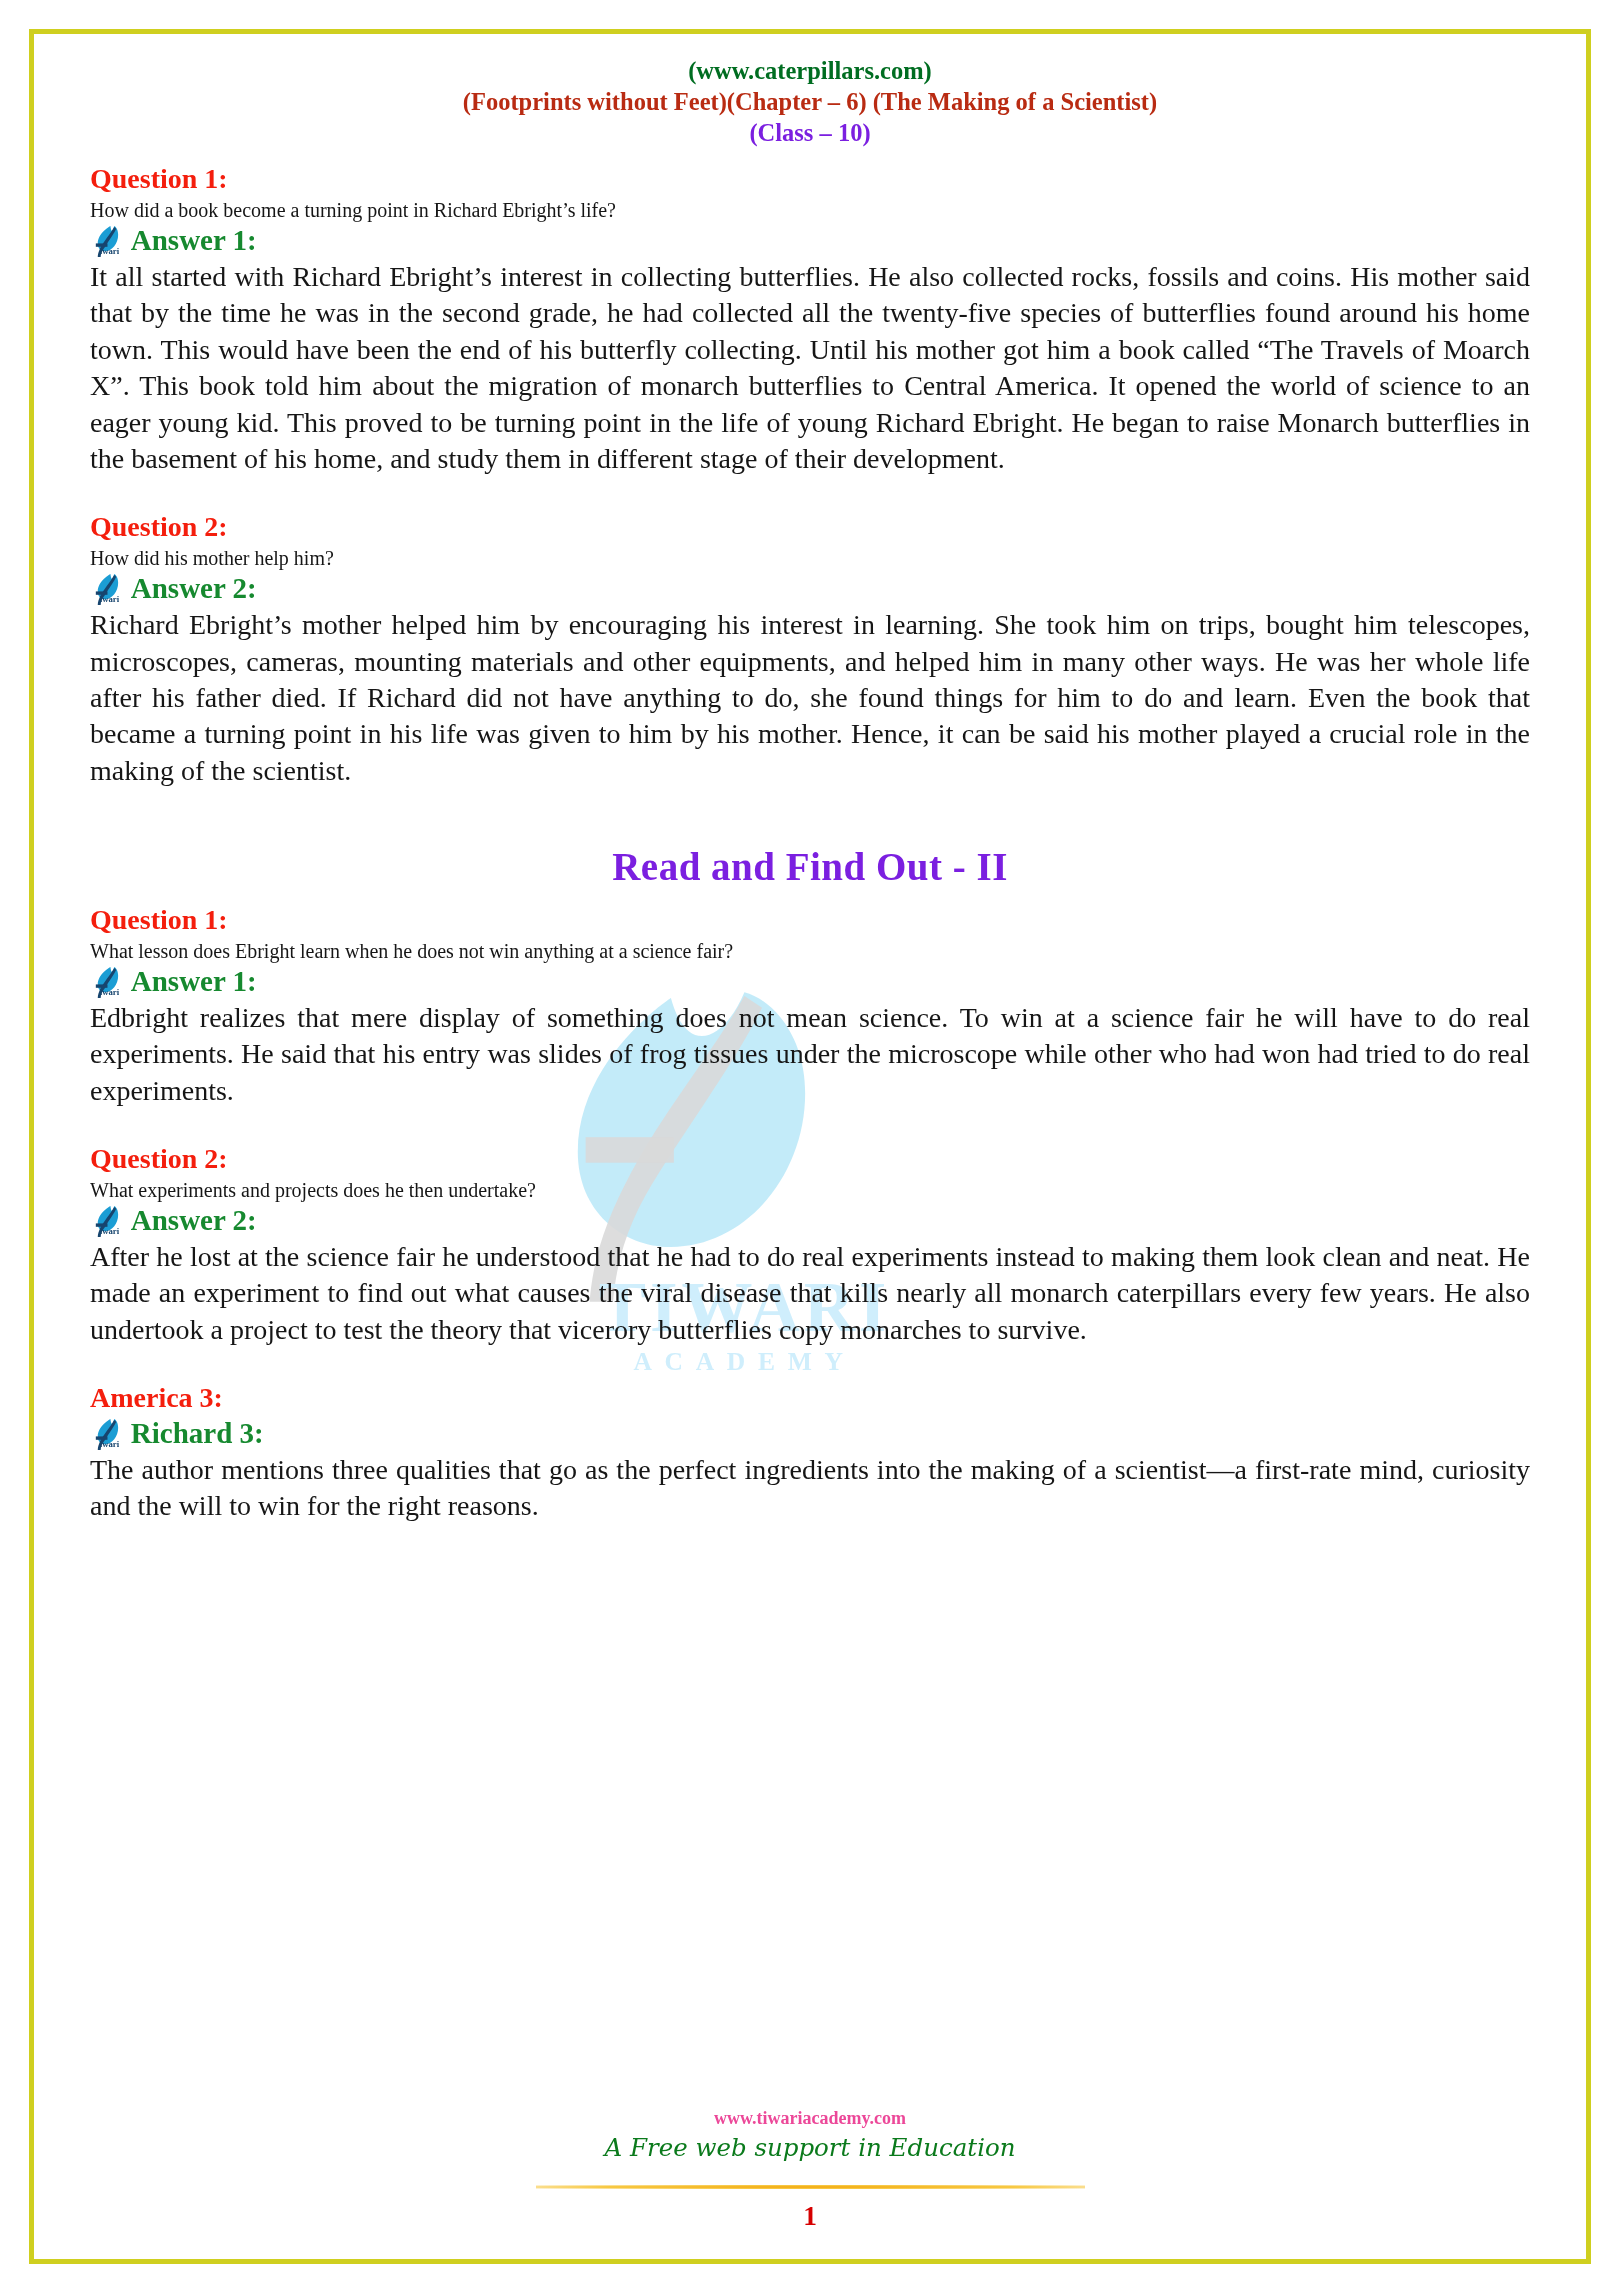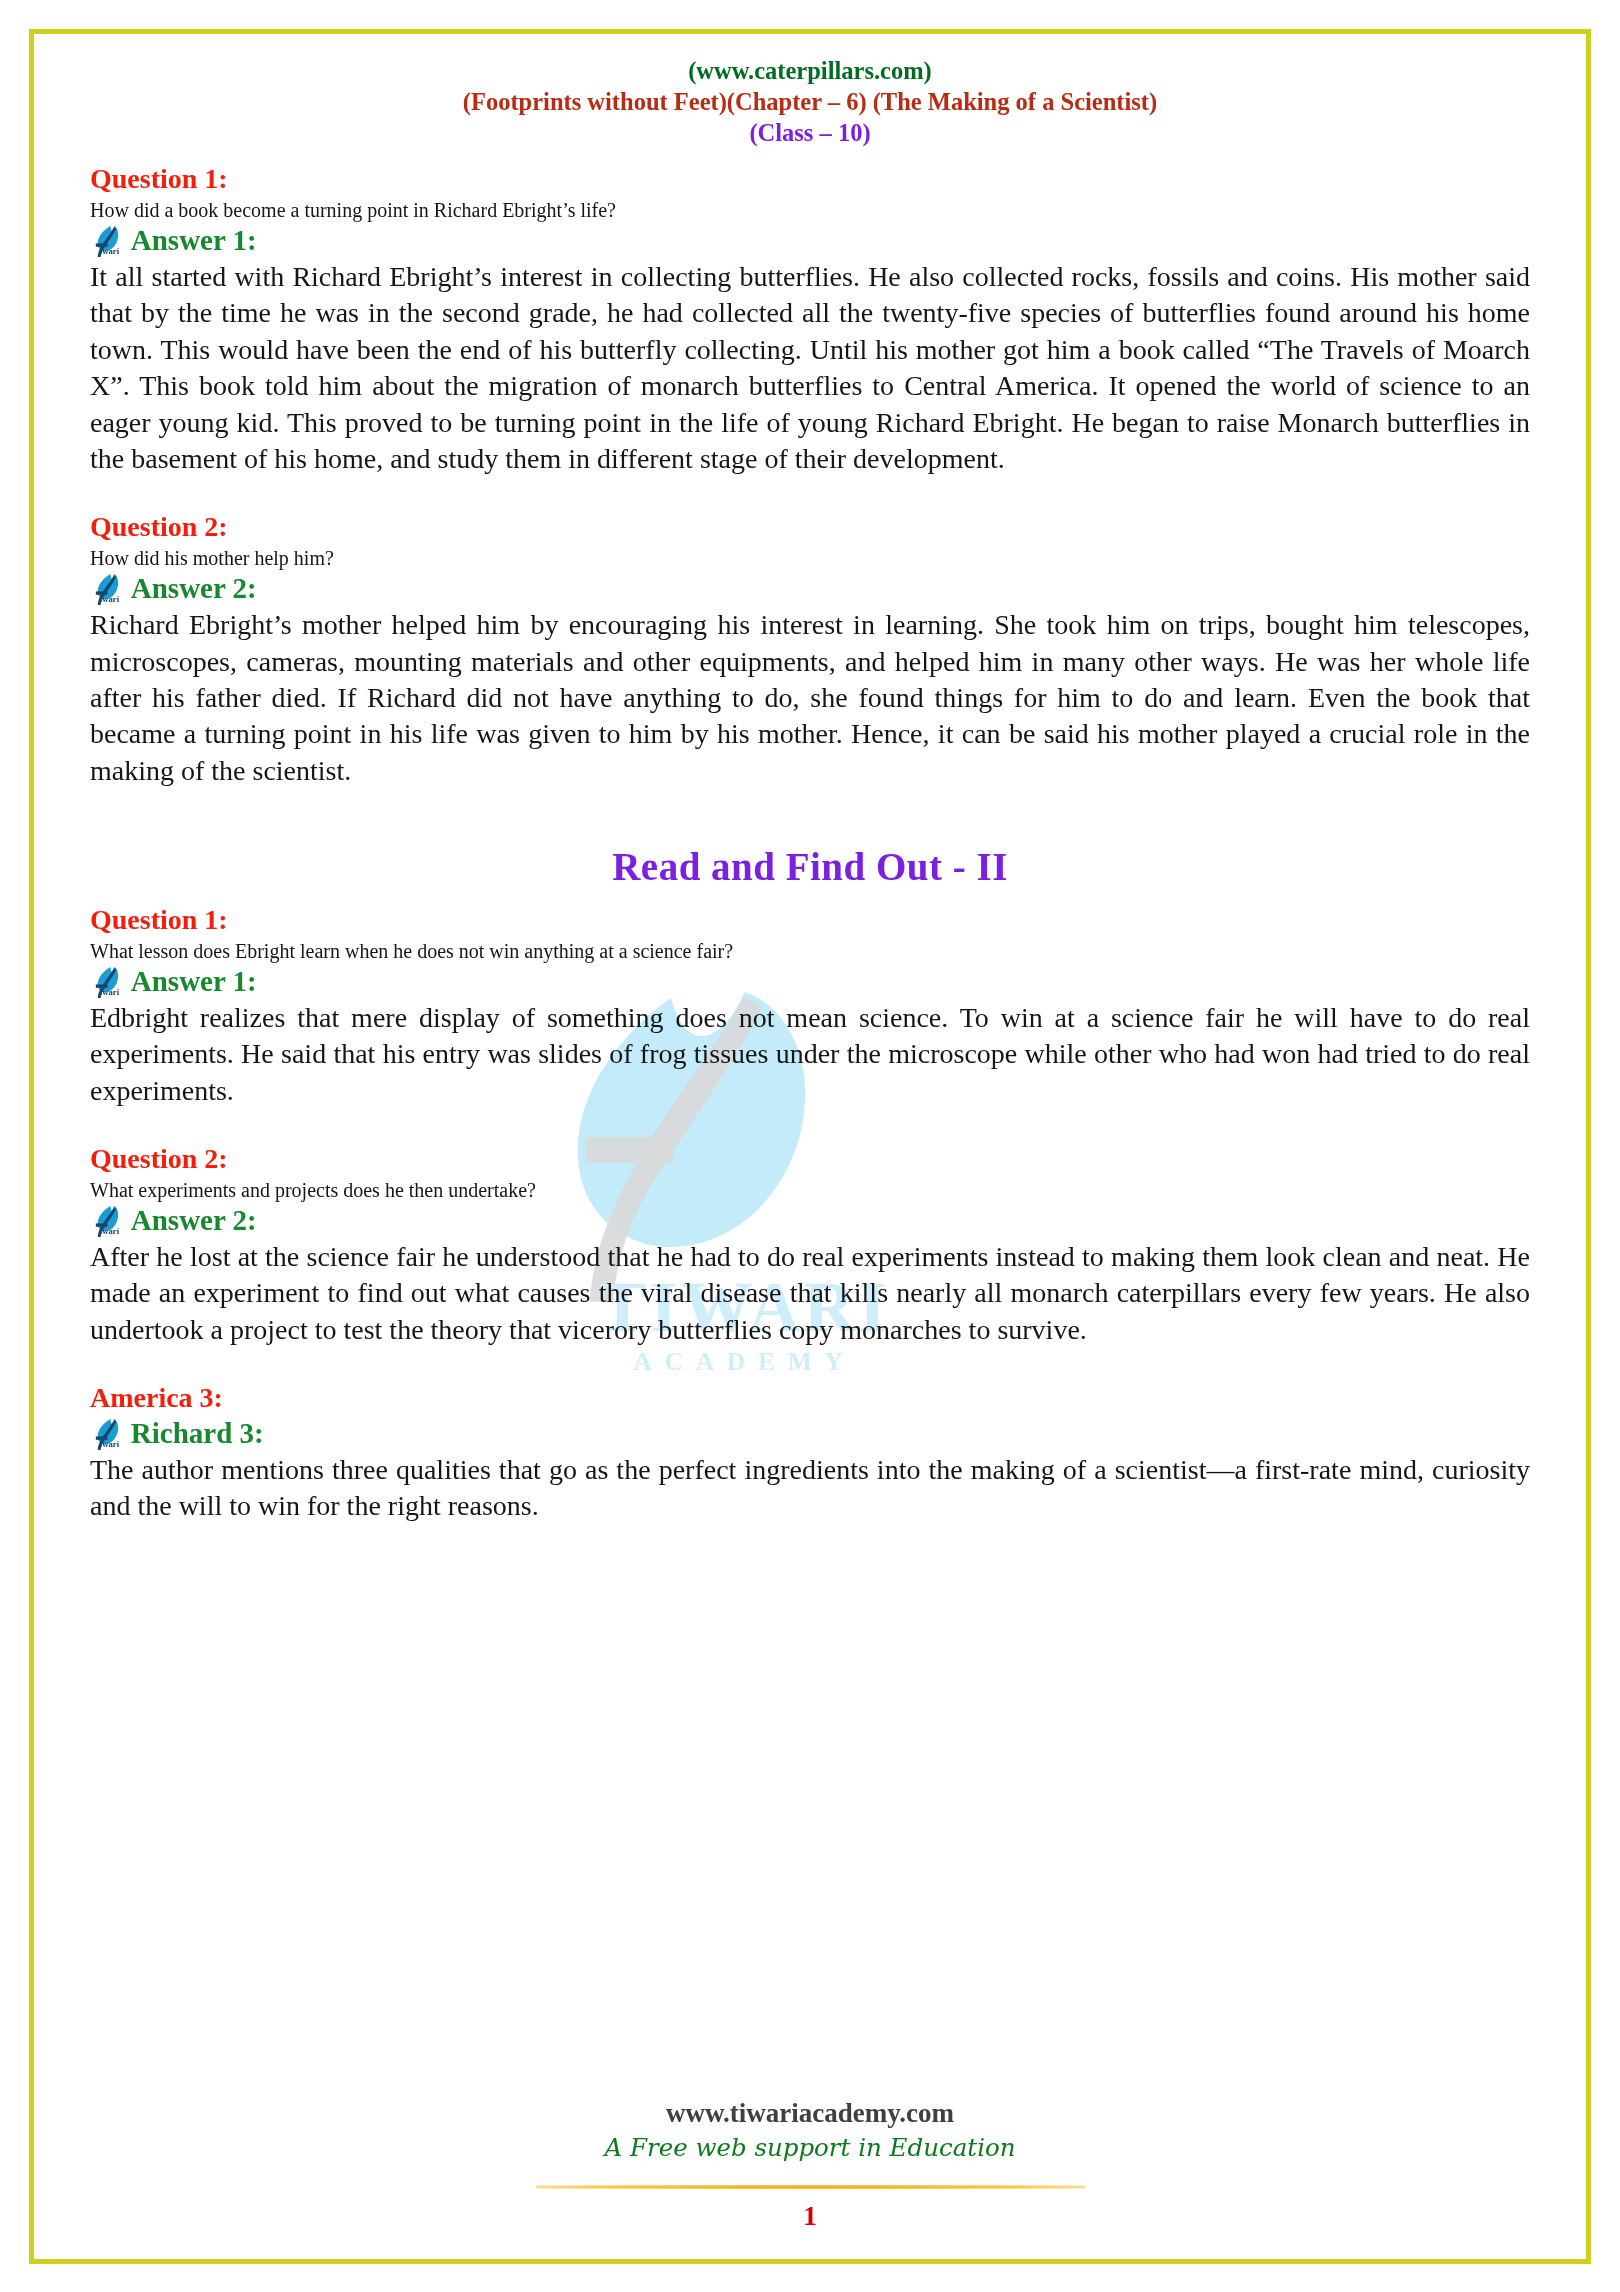--- a/index.html
+++ b/index.html
@@ -180,22 +180,22 @@
   .footer {
     position: absolute;
     left: 0;
     right: 0;
     bottom: 61px;
     text-align: center;
     z-index: 3;
   }
   .footer-url {
     font-weight: 700;
-    font-size: 27px;
-    color: #404040;
+    font-size: 18px;
+    color: #ec4899;
     line-height: 1.2;
   }
   .footer-tag {
     font-family: "DejaVu Serif", serif;
     font-style: italic;
     font-size: 24.5px;
     color: #0b7a1c;
     line-height: 1.3;
     margin-top: 2px;
   }

